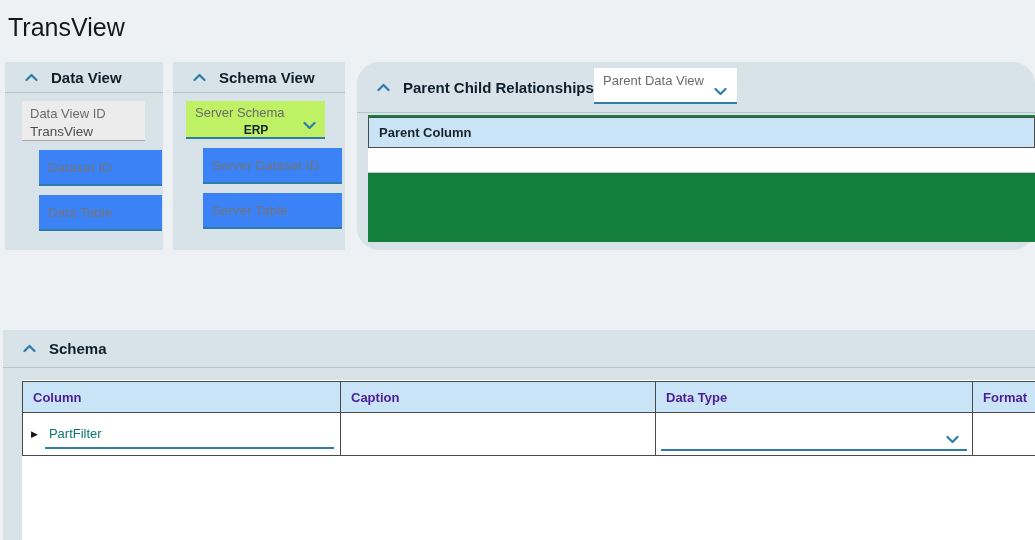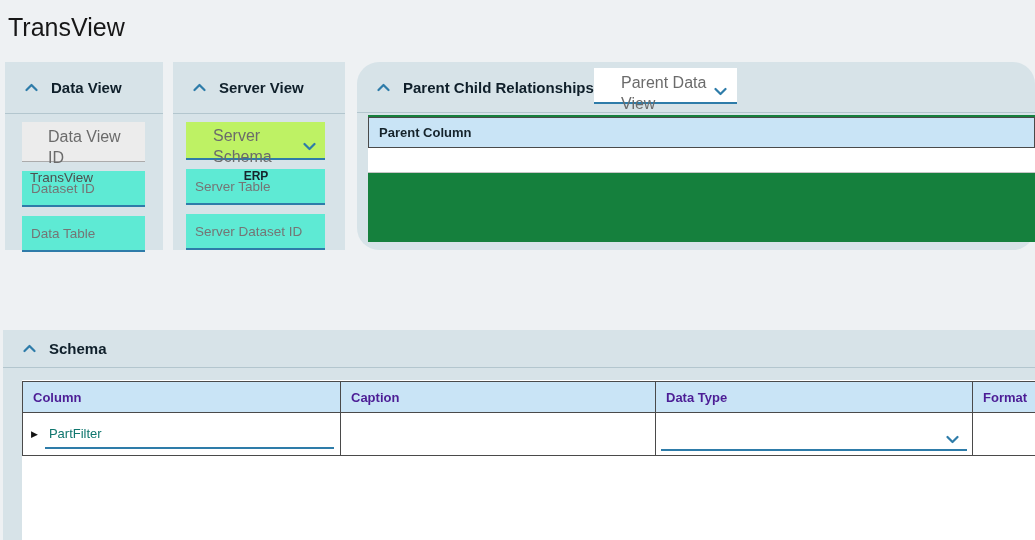--- a/index.html
+++ b/index.html
@@ -15,40 +15,40 @@
     font-size:25px; font-weight:400; color:#171717;
   }
   .panel { position:absolute; background:#d7e3e8; }
   #panel-data-view   { left:5px;   top:62px;  width:158px;  height:188px; }
   #panel-server-view { left:173px; top:62px;  width:172px;  height:188px; }
   #panel-pcr         { left:357px; top:62px;  width:678px;  height:188px;border-radius:22px; }
   #panel-columns     { left:3px;   top:330px; width:1032px; height:210px; }
 
   .panel-header {
     display:flex; align-items:center; gap:13px;
-    height:52px; padding-left:20px;
+    height:31px; padding-left:20px;
     border-bottom:1px solid #b3c6ce; cursor:pointer;
   }
   .panel-title { font-weight:bold; font-size:15px; color:#0f1f2a; }
   .chev { display:inline-flex; }
 
   
   .panel-body { padding:8px 18px 0 17px; }
   #panel-server-view .panel-body { padding:8px 20px 0 13px; }
   .field-disabled {
     background:#ececec; border-bottom:1px solid #ababab;
     height:40px; padding:5px 8px 0; margin-bottom:9px;
   }
-  .field-label { font-size:16px; color:#6b6b6b; line-height:1.3;margin-left:18px; }
+  .field-label { font-size:13px; color:#6b6b6b; line-height:1.3; }
   .field-disabled .field-value { font-size:13.5px; color:#4f4f4f; line-height:1.4; }
   .field-input {
     display:block; width:100%; height:36px;
-    background:#5eead4; border:none; border-bottom:2px solid #2e7ca9;
+    background:#3b82f6; border:none; border-bottom:2px solid #2e7ca9;
     padding:0 9px; margin-bottom:9px;
-    font-family:inherit; font-size:13.5px; color:#222; outline:none;
+    font-family:inherit; font-size:13.5px; color:#222; outline:none;margin-left:17px;
   }
   .field-input::placeholder { color:#757575; opacity:1; }
   .select-field {
     background:#bef264; border-bottom:2px solid #2e7ca9;
     height:38px; padding:4px 8px 0 9px; margin-bottom:9px;
     position:relative; cursor:pointer;
   }
   .select-value { font-size:12px; font-weight:600; color:#16242c; margin-top:1px;text-align:center; }
   .select-chevron { position:absolute; right:9px; bottom:7px; }
 
@@ -124,34 +124,34 @@
   </div>
 </section>
 
 <section class="panel" id="panel-server-view">
   <div class="panel-header">
     <span class="chev">
       <svg width="13" height="9" viewBox="0 0 13 9">
           <path d="M1.5 7 L6.5 2 L11.5 7" fill="none" stroke="#2e7ca9" stroke-width="2.2" stroke-linecap="round" stroke-linejoin="round"></path>
         </svg>
     </span>
-    <span class="panel-title">Server View</span>
+    <span class="panel-title">Schema View</span>
   </div>
   <div class="panel-body">
     <div class="select-field">
       <div class="field-label">Server Schema</div>
       <div class="select-value">ERP</div>
       <span class="select-chevron chev">
         <svg width="13" height="9" viewBox="0 0 13 9">
             <path d="M1.5 2 L6.5 7 L11.5 2" fill="none" stroke="#2e7ca9" stroke-width="2.2" stroke-linecap="round" stroke-linejoin="round"></path>
           </svg>
       </span>
     </div>
+    <input class="field-input" type="text" placeholder="Server Dataset ID" style="">
     <input class="field-input" type="text" placeholder="Server Table" style="">
-    <input class="field-input" type="text" placeholder="Server Dataset ID" style="">
   </div>
 </section>
 
 <section class="panel" id="panel-pcr">
   <div class="panel-header">
     <span class="chev">
       <svg width="13" height="9" viewBox="0 0 13 9">
           <path d="M1.5 7 L6.5 2 L11.5 7" fill="none" stroke="#2e7ca9" stroke-width="2.2" stroke-linecap="round" stroke-linejoin="round"></path>
         </svg>
     </span>

